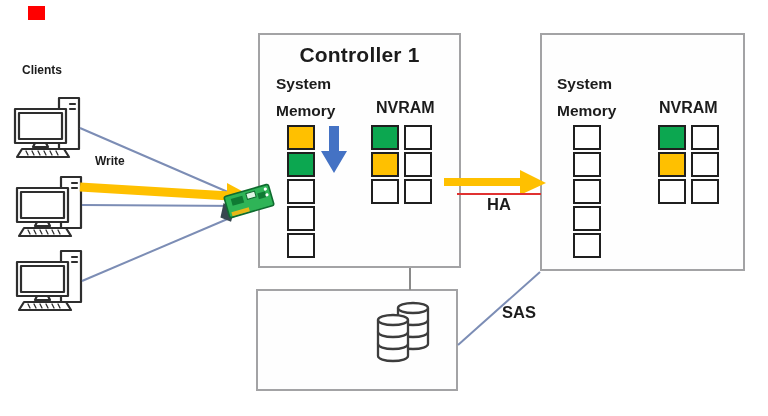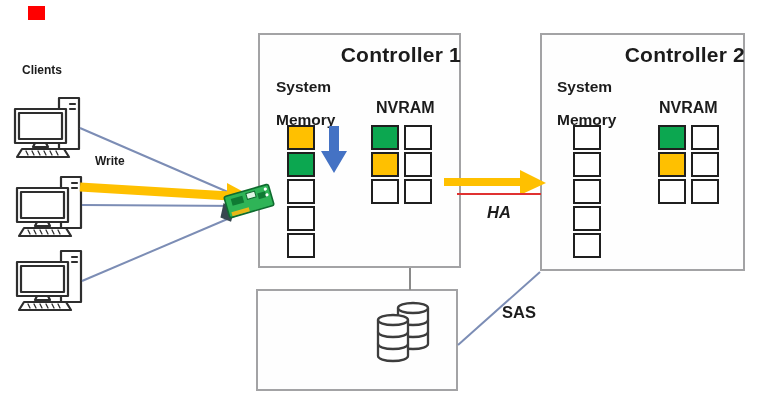--- a/index.html
+++ b/index.html
@@ -4,24 +4,24 @@
 <style>
   html,body{margin:0;padding:0;background:#ffffff;}
   .stage{
     position:relative;width:768px;height:416px;background:#ffffff;overflow:hidden;
     font-family:"Liberation Sans","DejaVu Sans",sans-serif;color:#1c1c1c;
   }
   .panel{
     position:absolute;background:#fefefe;border:2px solid #a3a3a5;box-sizing:border-box;z-index:1;
   }
   .title{
-    position:absolute;text-align:right;font-size:21px;font-weight:700;z-index:3;letter-spacing:0.2px;
+    position:absolute;text-align:center;font-size:21px;font-weight:700;z-index:3;letter-spacing:0.2px;
   }
   .lbl{position:absolute;font-weight:600;z-index:3;}
-  .lbl-mem{font-size:15.5px;line-height:33px;width:74px;}
+  .lbl-mem{font-size:15.5px;line-height:27px;width:74px;}
   .lbl-nvram{font-size:16px;}
   .lbl-small{font-size:16.5px;}
   .lbl-client{font-size:12px;}
   .cellcol{
     position:absolute;display:flex;flex-direction:column;gap:2px;z-index:2;
   }
   .cell{
     width:28px;height:25px;border:2px solid #1f1f1f;box-sizing:border-box;
   }
   .overlay{
@@ -52,21 +52,20 @@
       <div class="cell" style="background: rgb(255, 192, 0);"></div>
       <div class="cell" style="background: rgb(255, 255, 255);"></div>
     </div>
   <div class="cellcol" style="left:404px;top:125px;">
       <div class="cell" style="background: rgb(255, 255, 255);"></div>
       <div class="cell" style="background: rgb(255, 255, 255);"></div>
       <div class="cell" style="background: rgb(255, 255, 255);"></div>
     </div>
 
   <div class="panel" style="left:540px;top:33px;width:205px;height:238px;"></div>
-  <div class="title" style="left:540px;top:43px;width:205px;">Controller 2</div>
   <div class="lbl lbl-mem" style="left:557px;top:70px;">System Memory</div>
   <div class="lbl lbl-nvram" style="left:659px;top:99px;">NVRAM</div>
   <div class="cellcol" style="left:573px;top:125px;">
       <div class="cell" style="background: rgb(255, 255, 255);"></div>
       <div class="cell" style="background: rgb(255, 255, 255);"></div>
       <div class="cell" style="background: rgb(255, 255, 255);"></div>
       <div class="cell" style="background: rgb(255, 255, 255);"></div>
       <div class="cell" style="background: rgb(255, 255, 255);"></div>
     </div>
   <div class="cellcol" style="left:658px;top:125px;">
@@ -77,21 +76,21 @@
   <div class="cellcol" style="left:691px;top:125px;">
       <div class="cell" style="background: rgb(255, 255, 255);"></div>
       <div class="cell" style="background: rgb(255, 255, 255);"></div>
       <div class="cell" style="background: rgb(255, 255, 255);"></div>
     </div>
 
   <div class="panel" style="left:256px;top:289px;width:202px;height:102px;"></div>
 
   <div class="lbl lbl-client" style="left:22px;top:63px;">Clients</div>
   <div class="lbl lbl-client" style="left:95px;top:154px;">Write</div>
-  <div class="lbl lbl-small" style="left:487px;top:203px;font-style:italic;">HA</div>
+  <div class="lbl lbl-small" style="left:487px;top:195px;">HA</div>
   <div class="lbl lbl-small" style="left:502px;top:303px;">SAS</div>
 
   <svg class="overlay" viewBox="0 0 768 416">
     <defs>
       <g id="pc" stroke="#2e2e2e" stroke-width="2.2" fill="#ffffff" stroke-linejoin="round" stroke-linecap="round">
         <rect x="45" y="1" width="20" height="51"></rect>
         <line x1="56" y1="7" x2="61" y2="7"></line>
         <line x1="56" y1="12" x2="61" y2="12"></line>
         <rect x="1" y="12" width="51" height="34"></rect>
         <rect x="5" y="16" width="43" height="26"></rect>

